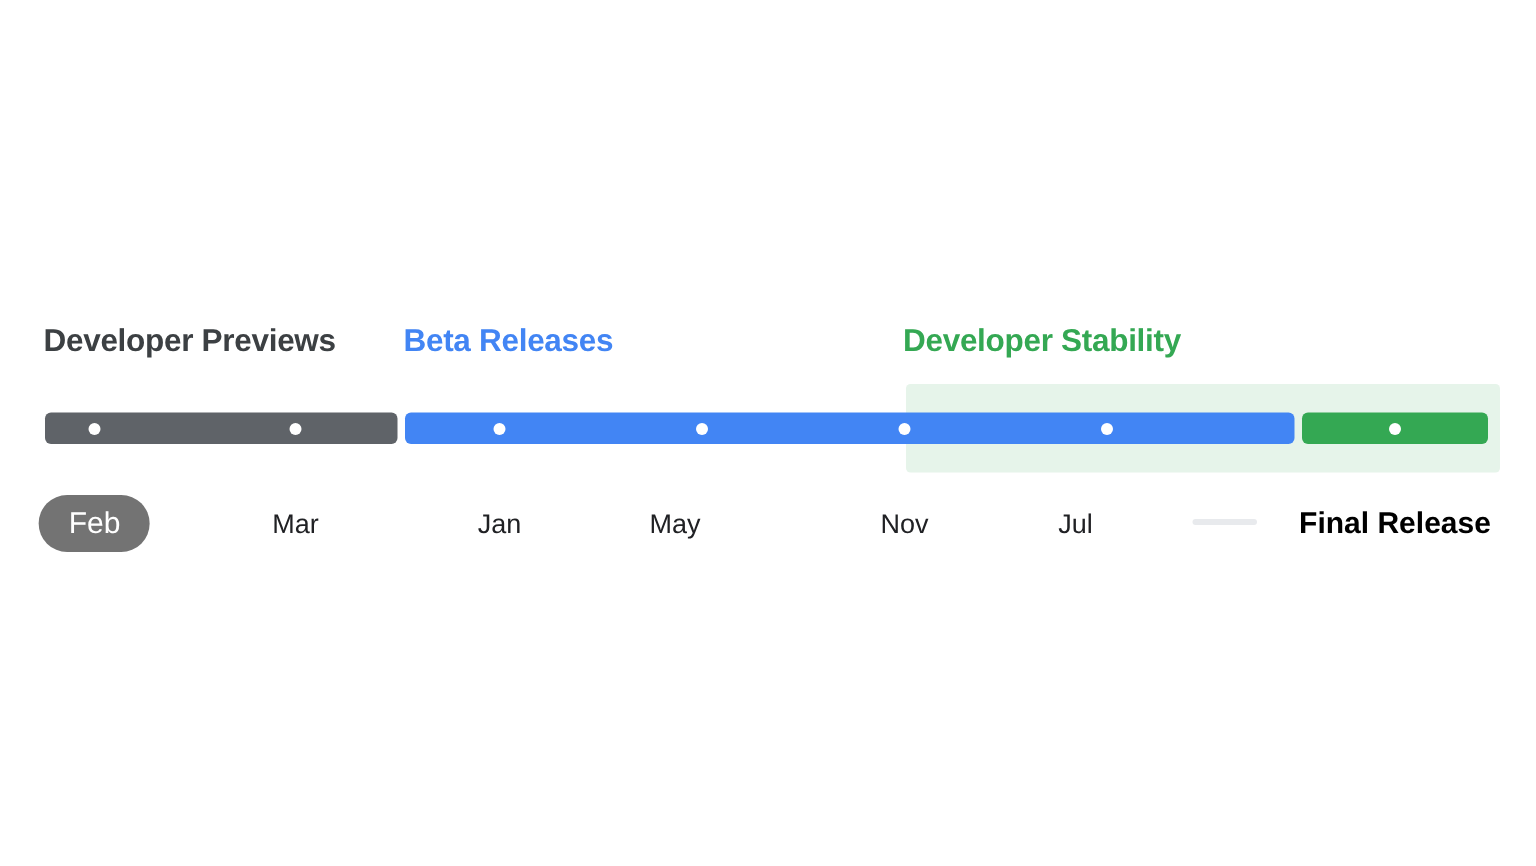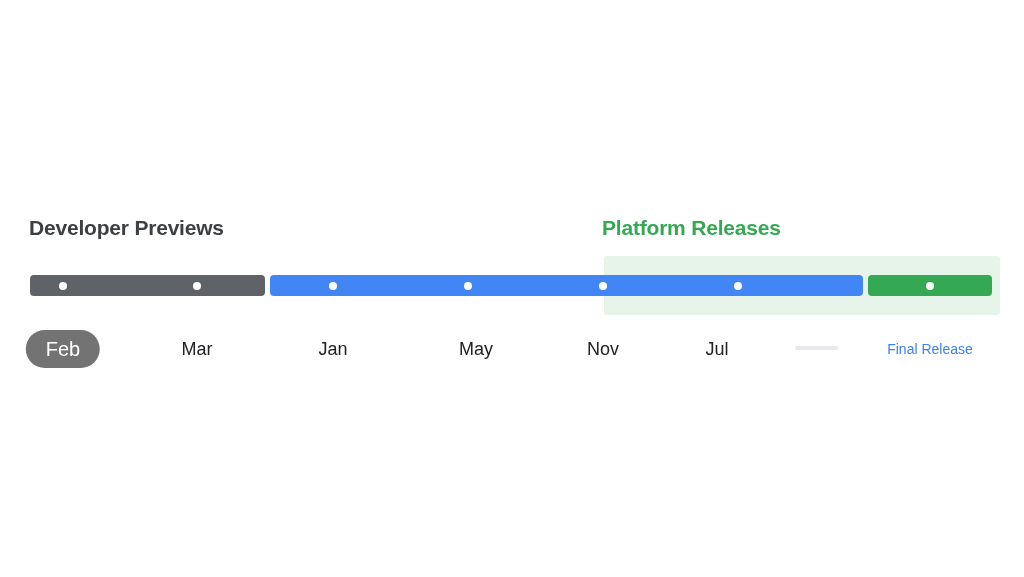--- a/index.html
+++ b/index.html
@@ -104,44 +104,45 @@
   }
   .month-label.active {
     color: #ffffff;
     background: #737373;
     border-radius: 20px;
     padding: 6px 20px;
     top: 330px;
     font-size: 20px;
   }
   .month-label.final {
-    color: #3b82f6;
-    font-weight: normal;
-    font-size: 14px;
+    color: #000000;
+    font-weight: bold;
+    font-size: 20px;
   }
 
   .track-dash {
     position: absolute;
     top: 346px;
     left: 795px;
     width: 43px;
     height: 4px;
     border-radius: 2px;
     background: #E8EAED;
   }
 </style>
 </head>
 <body>
 
 <div id="timeline-root">
 
   <div class="stability-highlight"></div>
 
   <div class="phase-label dev">Developer Previews</div>
-  <div class="phase-label stability">Platform Releases</div>
+  <div class="phase-label beta">Beta Releases</div>
+  <div class="phase-label stability">Developer Stability</div>
 
   <div class="bar bar-dev">
     <span class="bar-dot" style="left:33px"></span>
     <span class="bar-dot" style="left:167px"></span>
   </div>
 
   <div class="bar bar-beta">
     <span class="bar-dot" style="left:63px"></span>
     <span class="bar-dot" style="left:198px"></span>
     <span class="bar-dot" style="left:333px"></span>
@@ -150,18 +151,18 @@
 
   <div class="bar bar-final">
     <span class="bar-dot" style="left:62px"></span>
   </div>
 
   <div class="track-dash"></div>
 
   <div class="month-label active" style="left:63px">Feb</div>
   <div class="month-label" style="left:197px">Mar</div>
   <div class="month-label" style="left:333px">Jan</div>
-  <div class="month-label" style="left:476px">May</div>
+  <div class="month-label" style="left:450px">May</div>
   <div class="month-label" style="left:603px">Nov</div>
   <div class="month-label" style="left:717px">Jul</div>
   <div class="month-label final" style="left:930px">Final Release</div>
 
 </div>
 
 </body></html>

